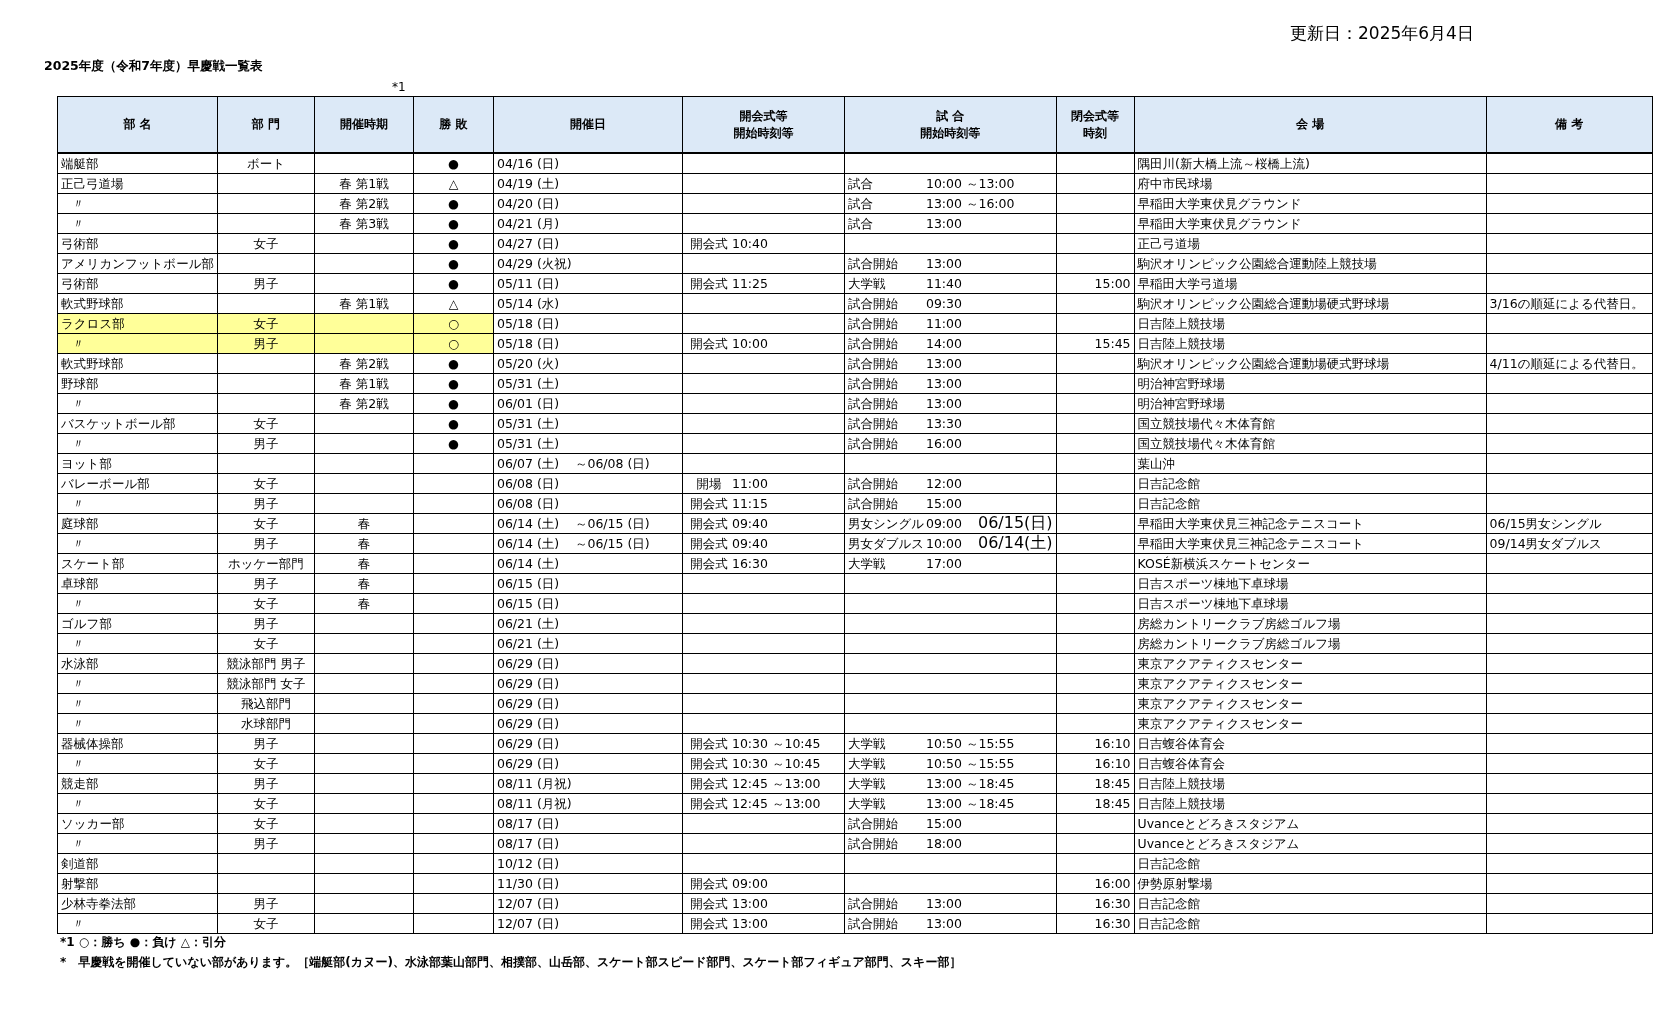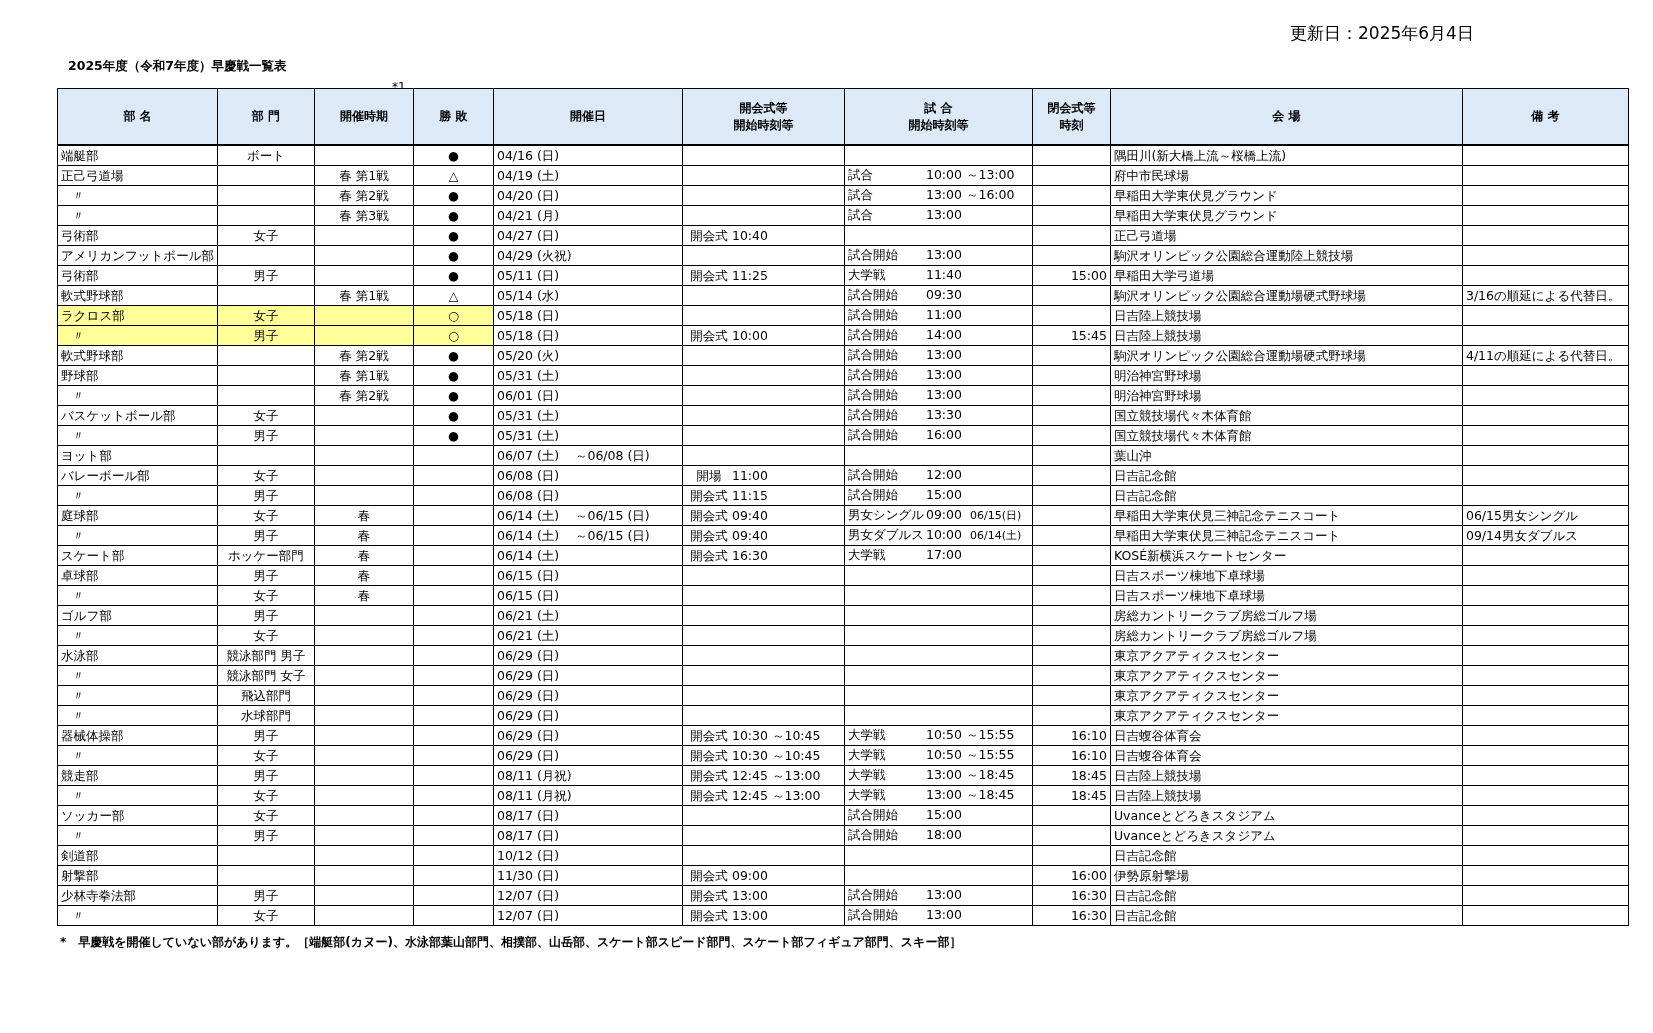--- a/index.html
+++ b/index.html
@@ -1,29 +1,29 @@
 <!DOCTYPE html>
 <html><head>
 <meta charset="utf-8">
 <style>
   html, body { margin:0; padding:0; background:#ffffff; }
   body { width:1653px; height:1033px; position:relative; overflow:hidden;
          font-family:"DejaVu Sans","Liberation Sans",sans-serif; color:#000; }
   .updated { position:absolute; left:1290px; top:22px; font-size:17px; }
-  .title { position:absolute; left:68px; top:58px; font-size:12.5px; font-weight:bold; }
+  .title { position:absolute; left:44px; top:58px; font-size:12.5px; font-weight:bold; }
   .note1 { position:absolute; left:392px; top:80px; font-size:12px; }
-  table.sched { position:absolute; left:57px; top:88px; border-collapse:collapse; table-layout:fixed; font-size:12.5px; }
+  table.sched { position:absolute; left:57px; top:96px; border-collapse:collapse; table-layout:fixed; font-size:12.5px; }
   table.sched th { background:#dce9f7; border:1px solid #000; border-bottom:2px solid #000; font-weight:bold; font-size:12px; height:55px; padding:0; text-align:center; line-height:17px; }
   table.sched td { border:1px solid #000; height:18px; padding:0 3px; white-space:nowrap; overflow:hidden; line-height:18px; }
   table.sched tr.win td.hl { background:#ffff99; }
   td.c { text-align:center; }
   td.r { text-align:right; }
   .lbl { display:inline-block; width:78px; }
   .lbl2 { display:inline-block; width:46px;text-align:center; }
-  .sub { font-size:11px; margin-left:8px; }
+  .sub { font-size:16px; margin-left:16px; }
   .footnotes { position:absolute; left:60px; top:932px; font-size:12px; font-weight:bold; line-height:20px; }
   .sw { display:inline-block; width:7px; height:7px; background:#ffff00; margin:0 3px; }
 </style>
 </head>
 <body>
 
 <div class="updated">更新日：2025年6月4日</div>
 <div class="title">2025年度（令和7年度）早慶戦一覧表</div>
 <div class="note1">*1</div>
 
@@ -520,14 +520,15 @@
         <td><span class="lbl2">開会式</span><span>13:00</span></td>
         <td><span class="lbl">試合開始</span><span>13:00</span><span class="sub"></span></td>
         <td class="r"><span>16:30</span></td>
         <td><span>日吉記念館</span></td>
         <td><span></span></td>
       </tr>
     </tbody>
 </table>
 
 <div class="footnotes">
+  <div>*1 ○：勝ち ●：負け △：引分</div>
   <div>*　早慶戦を開催していない部があります。［端艇部(カヌー)、水泳部葉山部門、相撲部、山岳部、スケート部スピード部門、スケート部フィギュア部門、スキー部］</div>
 </div>
 
 </body></html>

